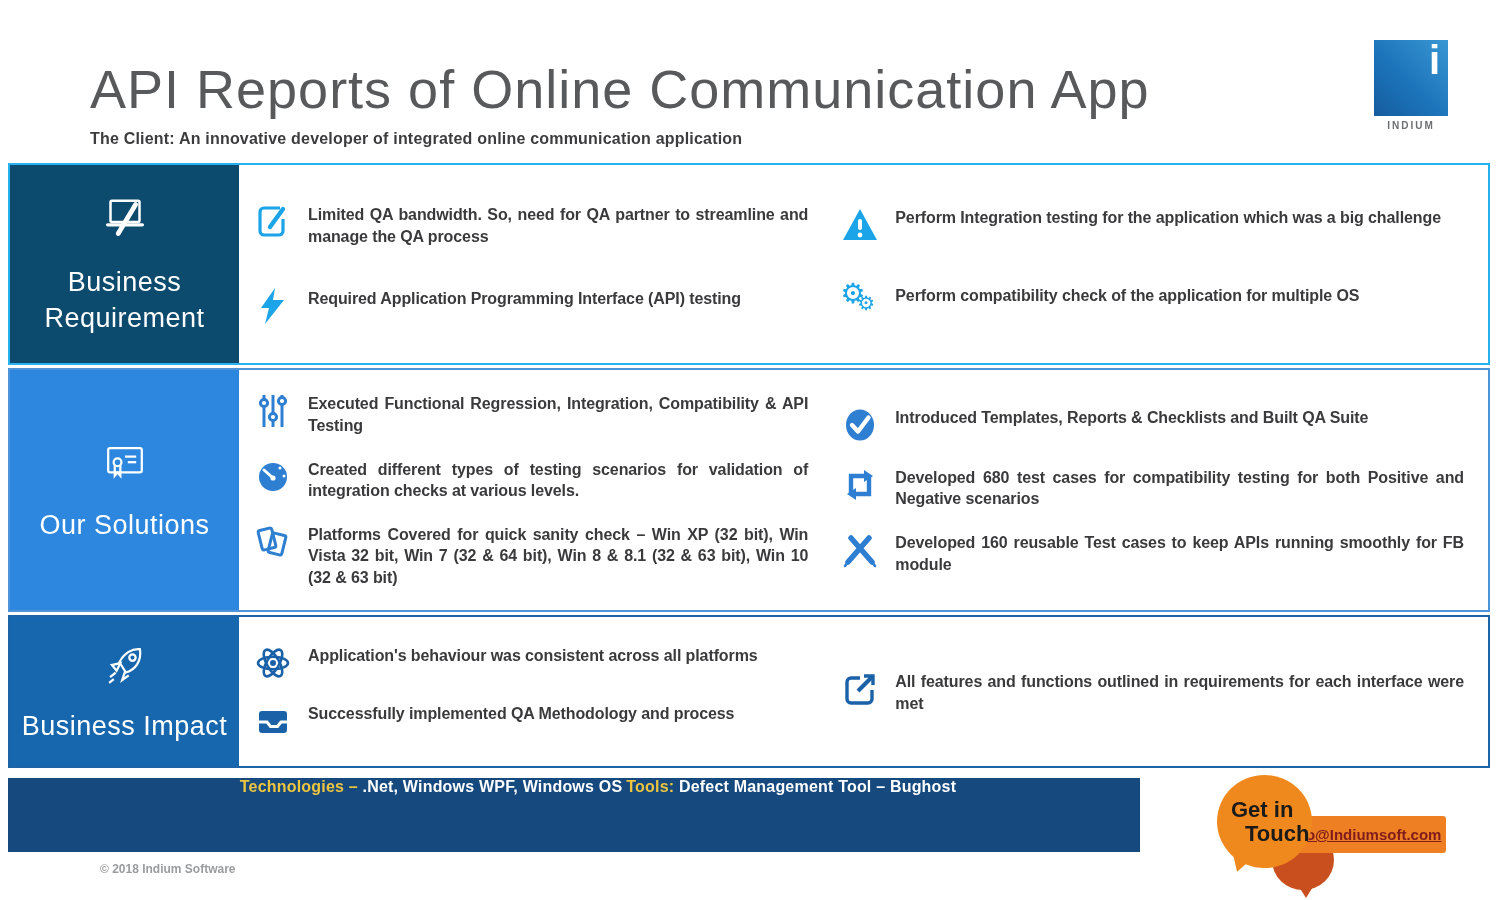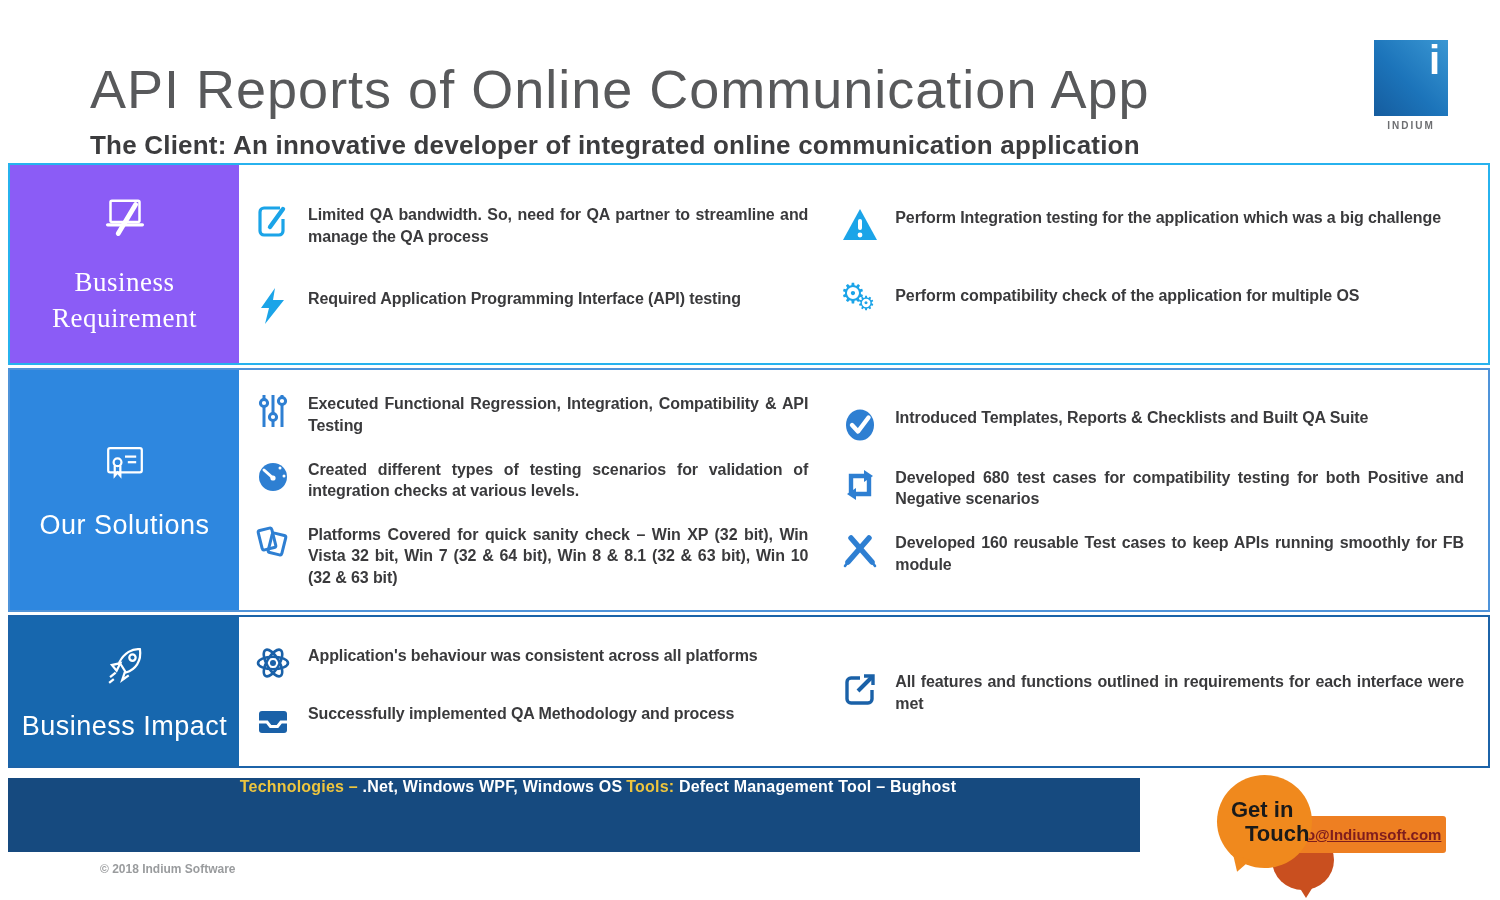--- a/index.html
+++ b/index.html
@@ -2,35 +2,35 @@
 <html><head>
 <meta charset="utf-8">
 <style>
   * { margin:0; padding:0; box-sizing:border-box; }
   html,body { background:#fff; }
   body { font-family:"Liberation Sans", sans-serif; }
   #slide { position:relative; width:1500px; height:900px; background:#fff; overflow:hidden; }
 
   
   .title { position:absolute; left:90px; top:58px; font-size:54px; letter-spacing:1px; color:#58595b; }
-  .subtitle { position:absolute; left:90px; top:130px; font-size:26px; font-weight:bold; color:#3c3c3e; letter-spacing:.2px; }
+  .subtitle { position:absolute; left:90px; top:130px; font-size:16px; font-weight:bold; color:#3c3c3e; letter-spacing:.2px; }
   .logo { position:absolute; left:1372px; top:40px; width:78px; text-align:center; }
   .logo-square { position:relative; width:74px; height:76px; margin:0 auto;
     background:linear-gradient(225deg,#3a97d3 0%, #1c74ba 55%, #155c9e 100%); }
   .logo-i { position:absolute; top:-2px; right:8px; color:#fff; font-size:40px; font-weight:bold; line-height:1.1; }
   .logo-word { margin-top:4px; font-size:10px; font-weight:bold; letter-spacing:2px; color:#6d6e71; }
 
   
   .row { position:absolute; left:8px; width:1482px; display:flex; border:2px solid; background:#fff; }
   .row.r1 { top:163px; height:202px; border-color:#27b2ee; }
   .row.r2 { top:368px; height:244px; border-color:#4f93d9; }
   .row.r3 { top:615px; height:153px; border-color:#1c63a8; }
   .panel { flex:0 0 229px; display:flex; flex-direction:column; align-items:center; justify-content:center;
            gap:14px; color:#fff; text-align:center; }
-  .r1 .panel { background:#8b5cf6;font-family:Liberation Serif, serif; }
+  .r1 .panel { background:#0c4a6e; }
   .r2 .panel { background:#2e87df; }
   .r3 .panel { background:#1767ae; }
   .panel-label { font-size:27px; line-height:1.35; font-weight:400; letter-spacing:.5px; }
   .content { flex:1; display:flex; padding:10px 24px 10px 14px; }
   .col { display:flex; flex-direction:column; justify-content:center; }
   .col.left  { flex:0 0 48%; padding-right:26px; }
   .col.right { flex:1; padding-left:6px; }
   .r1 .col { gap:38px; } .r2 .col { gap:20px; } .r3 .col { gap:18px; }
 
   .item { display:flex; align-items:flex-start; gap:15px; }

